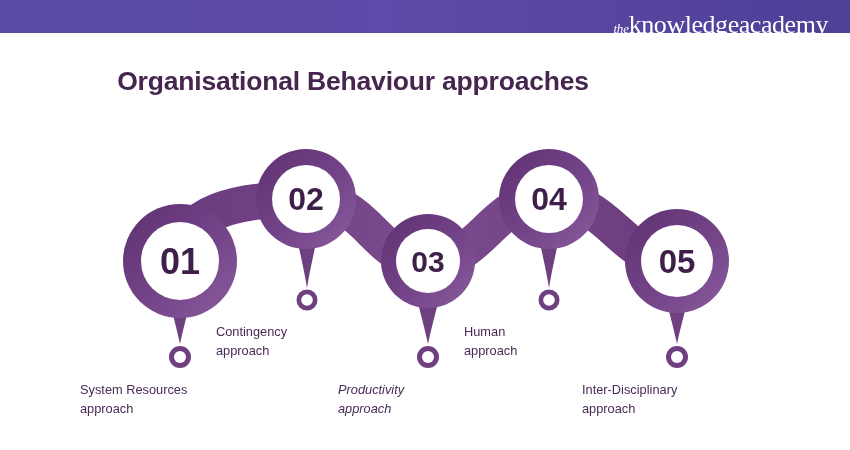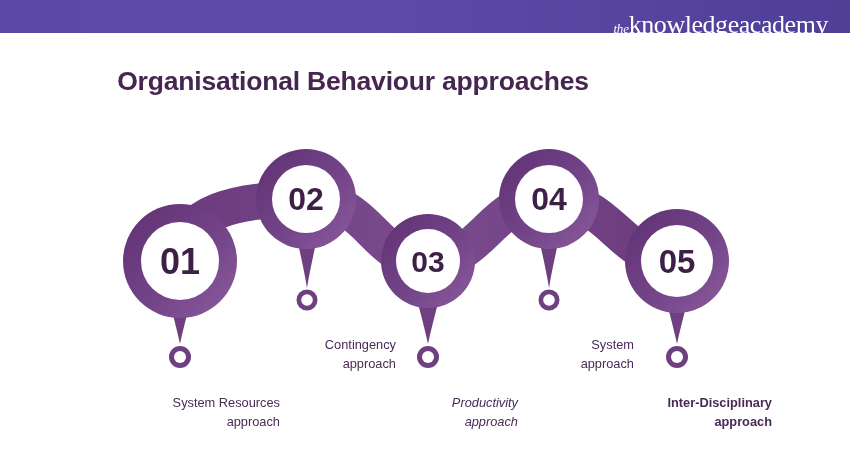--- a/index.html
+++ b/index.html
@@ -66,26 +66,25 @@
   
   .diagram {
     position: absolute;
     top: 0;
     left: 0;
   }
 
   
   .label {
     position: absolute;
-    text-align: right;
+    text-align: left;
     font-size: 12.8px;
     line-height: 1.45;
     color: #4a2a56;
     white-space: pre-line;
-    margin-top: 13px;
   }
 </style>
 </head>
 <body>
 
 <div class="header-bar">
   <div class="logo">
     <span class="logo-the">the</span>
       <span class="logo-main">knowledgeacademy</span>
   </div>
@@ -168,16 +167,16 @@
   <text x="549" y="199" text-anchor="middle" dominant-baseline="central" font-family="Liberation Sans, sans-serif" font-size="32" font-weight="bold" fill="#3d1f47">04</text>
   <text x="677" y="261" text-anchor="middle" dominant-baseline="central" font-family="Liberation Sans, sans-serif" font-size="33" font-weight="bold" fill="#3d1f47">05</text>
 </svg>
 
 <div class="label" style="left:80px; top:381px; width:200px;">System Resources
 approach</div>
 <div class="label" style="left:216px; top:323px; width:180px;">Contingency
 approach</div>
 <div class="label" style="left:338px; top:381px; width:180px;font-style:italic;">Productivity
 approach</div>
-<div class="label" style="left:464px; top:323px; width:170px;">System
+<div class="label" style="left:464px; top:323px; width:170px;">Human
 approach</div>
-<div class="label" style="left:582px; top:381px; width:190px;font-weight:bold;">Inter-Disciplinary
+<div class="label" style="left:582px; top:381px; width:190px;">Inter-Disciplinary
 approach</div>
 
 </body></html>

